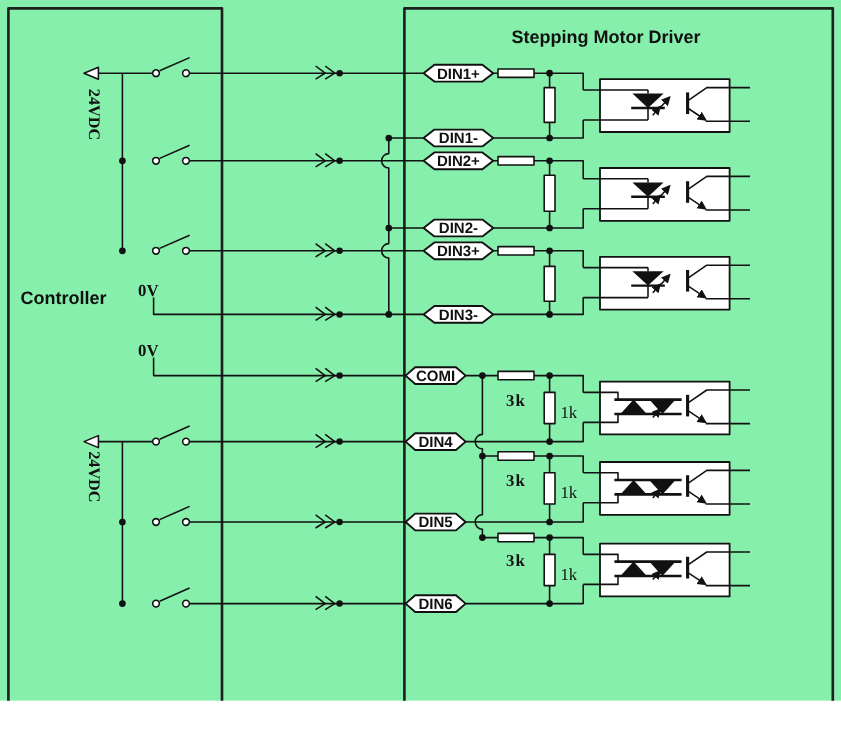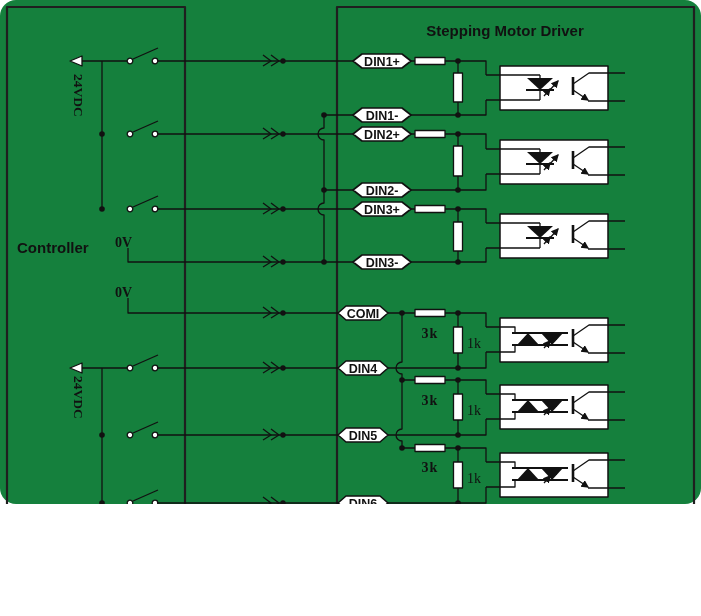--- a/index.html
+++ b/index.html
@@ -1,16 +1,16 @@
 <!DOCTYPE html>
 <html><head>
 <meta charset="utf-8">
 <style>
   html,body{margin:0;padding:0;background:#ffffff;}
-  #stage{position:relative;width:701px;height:504px;background:#15803d;font-family:"Liberation Sans",sans-serif;border-radius:16px;}
+  #stage{position:relative;width:701px;height:584px;background:#86efac;font-family:"Liberation Sans",sans-serif;}
   svg{position:absolute;left:0;top:0;}
   text{stroke:none;fill:#111;}
   .t-title{font:bold 15px "Liberation Sans",sans-serif;}
   .t-ctrl{font:bold 15px "Liberation Sans",sans-serif;}
   .t-term{font:bold 12.5px "Liberation Sans",sans-serif;text-anchor:middle;}
   .t-0v{font:bold 14px "Liberation Serif",serif;}
   .t-24v{font:bold 13.5px "Liberation Serif",serif;}
   .t-3k{font:bold 14px "Liberation Serif",serif;text-anchor:middle;letter-spacing:1px;}
   .t-1k{font:14px "Liberation Serif",serif;text-anchor:middle;}
   .anchor-mid{text-anchor:middle;}

